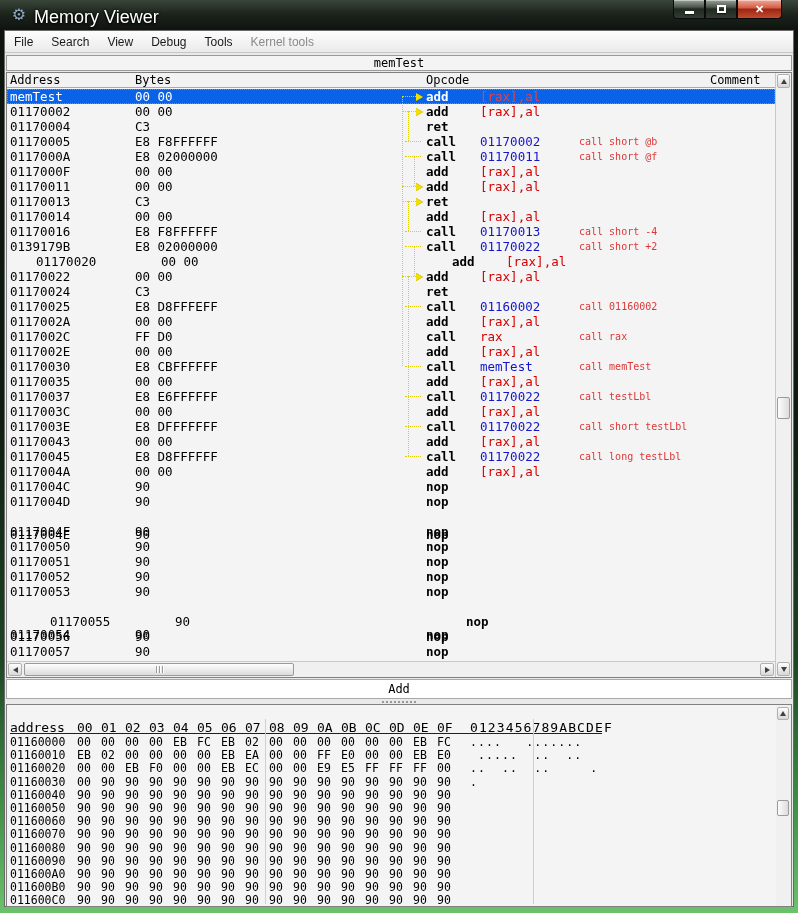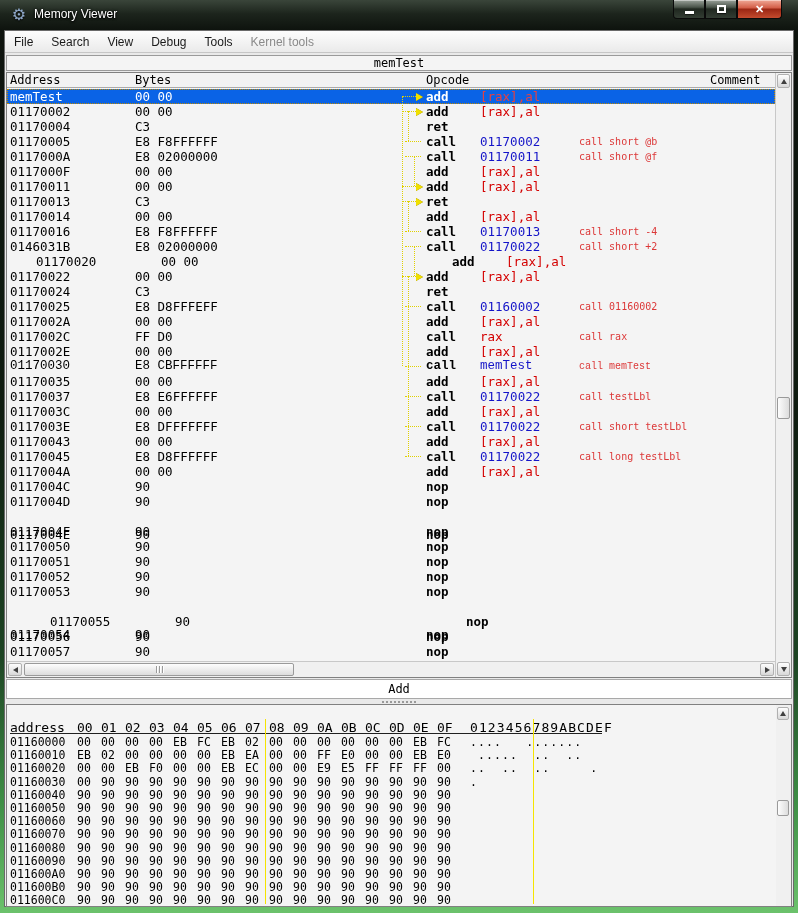--- a/index.html
+++ b/index.html
@@ -5,21 +5,21 @@
   * { margin:0; padding:0; box-sizing:border-box; }
   html,body { width:798px; height:913px; overflow:hidden; background:#0b120b; }
   body { font-family:"Liberation Sans", sans-serif; }
 
   .window { position:absolute; inset:0; width:798px; height:913px;
     background:linear-gradient(180deg,#3a453a 0px,#1c241c 14px,#0e130e 30px,#0f1c10 45%,#1d4423 72%,#3f8f46 88%,#6cc26c 100%);
   }
   
   .titlebar { position:absolute; left:0; top:0; right:0; height:30px; }
   .app-icon { position:absolute; left:10px; top:6px; width:18px; height:18px; color:#8fa8c8; font-size:16px; line-height:18px; text-align:center; text-shadow:0 1px 1px #000; }
-  .title-text { position:absolute; left:34px; top:7px; color:#fff; font-size:12px; text-shadow:0 0 3px #000,0 1px 2px #000; }
+  .title-text { position:absolute; left:34px; top:7px; color:#fff; font-size:18px; text-shadow:0 0 3px #000,0 1px 2px #000; }
   .caption-buttons { position:absolute; top:0; right:16px; display:flex; }
   .cap-btn { height:19px; border:1px solid #0a0a0a; border-top:none; box-shadow:inset 0 1px 0 rgba(255,255,255,.45); color:#fff; font-size:10px; display:flex; align-items:center; justify-content:center; }
   .cap-min,.cap-max { width:32px; background:linear-gradient(180deg,#9aa29a 0%,#4a544a 40%,#202820 50%,#333d33 100%); }
   .cap-min { border-radius:0 0 0 4px; }
   .cap-close { width:45px; border-radius:0 0 4px 0; background:linear-gradient(180deg,#f0a896 0%,#d4604a 42%,#9c2714 52%,#c44b2e 100%); font-weight:bold; font-size:11px; }
   .glyph-min { width:9px; height:3px; background:#fff; box-shadow:0 1px 1px #00000088; margin-top:6px; }
   .glyph-max { width:9px; height:8px; border:2px solid #fff; box-shadow:0 1px 1px #00000088; }
 
   
   .client { position:absolute; left:4px; right:4px; top:30px; bottom:6px; background:#e9e9e9; border:1px solid #6a6a6a; }
@@ -192,21 +192,21 @@
     <span class="c-cm"></span>
   </div>
           <div class="drow" style="top: 135px;">
     <span class="c-addr">01170016</span>
     <span class="c-bytes">E8 F8FFFFFF</span>
     <span class="c-mn">call</span>
     <span class="c-op op-addr">01170013</span>
     <span class="c-cm">call short -4</span>
   <span class="jmp-stub" style="left: 398px; width: 16px; top: 7px;"></span></div>
           <div class="drow" style="top: 150px;">
-    <span class="c-addr">0146031B</span>
+    <span class="c-addr">0139179B</span>
     <span class="c-bytes">E8 02000000</span>
     <span class="c-mn">call</span>
     <span class="c-op op-addr">01170022</span>
     <span class="c-cm">call short +2</span>
   <span class="jmp-stub" style="left: 398px; width: 16px; top: 7px;"></span></div>
           <div class="drow" style="top: 165px; margin-left: 26px;">
     <span class="c-addr">01170020</span>
     <span class="c-bytes">00 00</span>
     <span class="c-mn">add</span>
     <span class="c-op op-mem">[rax],al</span>
@@ -247,21 +247,21 @@
     <span class="c-op op-reg">rax</span>
     <span class="c-cm">call rax</span>
   </div>
           <div class="drow" style="top: 255px;">
     <span class="c-addr">0117002E</span>
     <span class="c-bytes">00 00</span>
     <span class="c-mn">add</span>
     <span class="c-op op-mem">[rax],al</span>
     <span class="c-cm"></span>
   </div>
-          <div class="drow" style="top: 270px; font-family: Liberation Mono, monospace;">
+          <div class="drow" style="top: 270px;">
     <span class="c-addr">01170030</span>
     <span class="c-bytes">E8 CBFFFFFF</span>
     <span class="c-mn">call</span>
     <span class="c-op op-label">memTest</span>
     <span class="c-cm">call memTest</span>
   <span class="jmp-stub" style="left: 398px; width: 16px; top: 7px;"></span></div>
           <div class="drow" style="top: 285px;">
     <span class="c-addr">01170035</span>
     <span class="c-bytes">00 00</span>
     <span class="c-mn">add</span>

